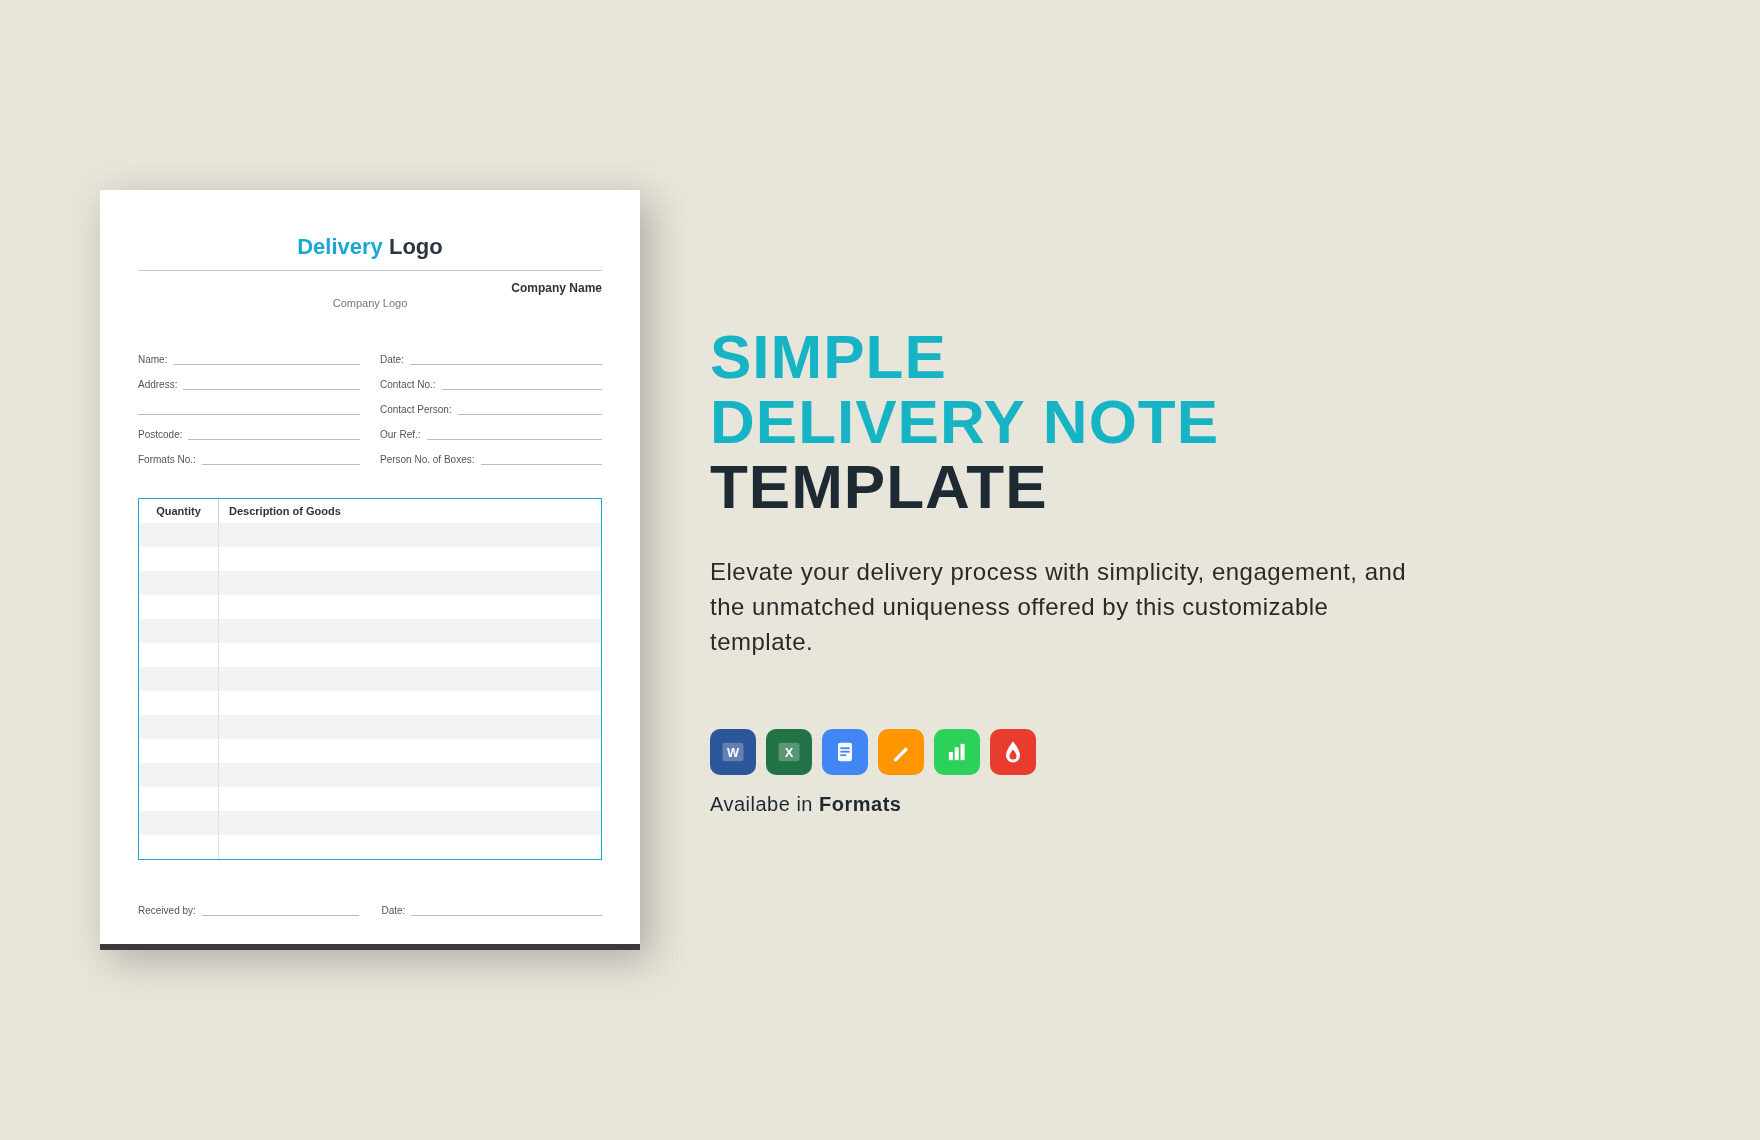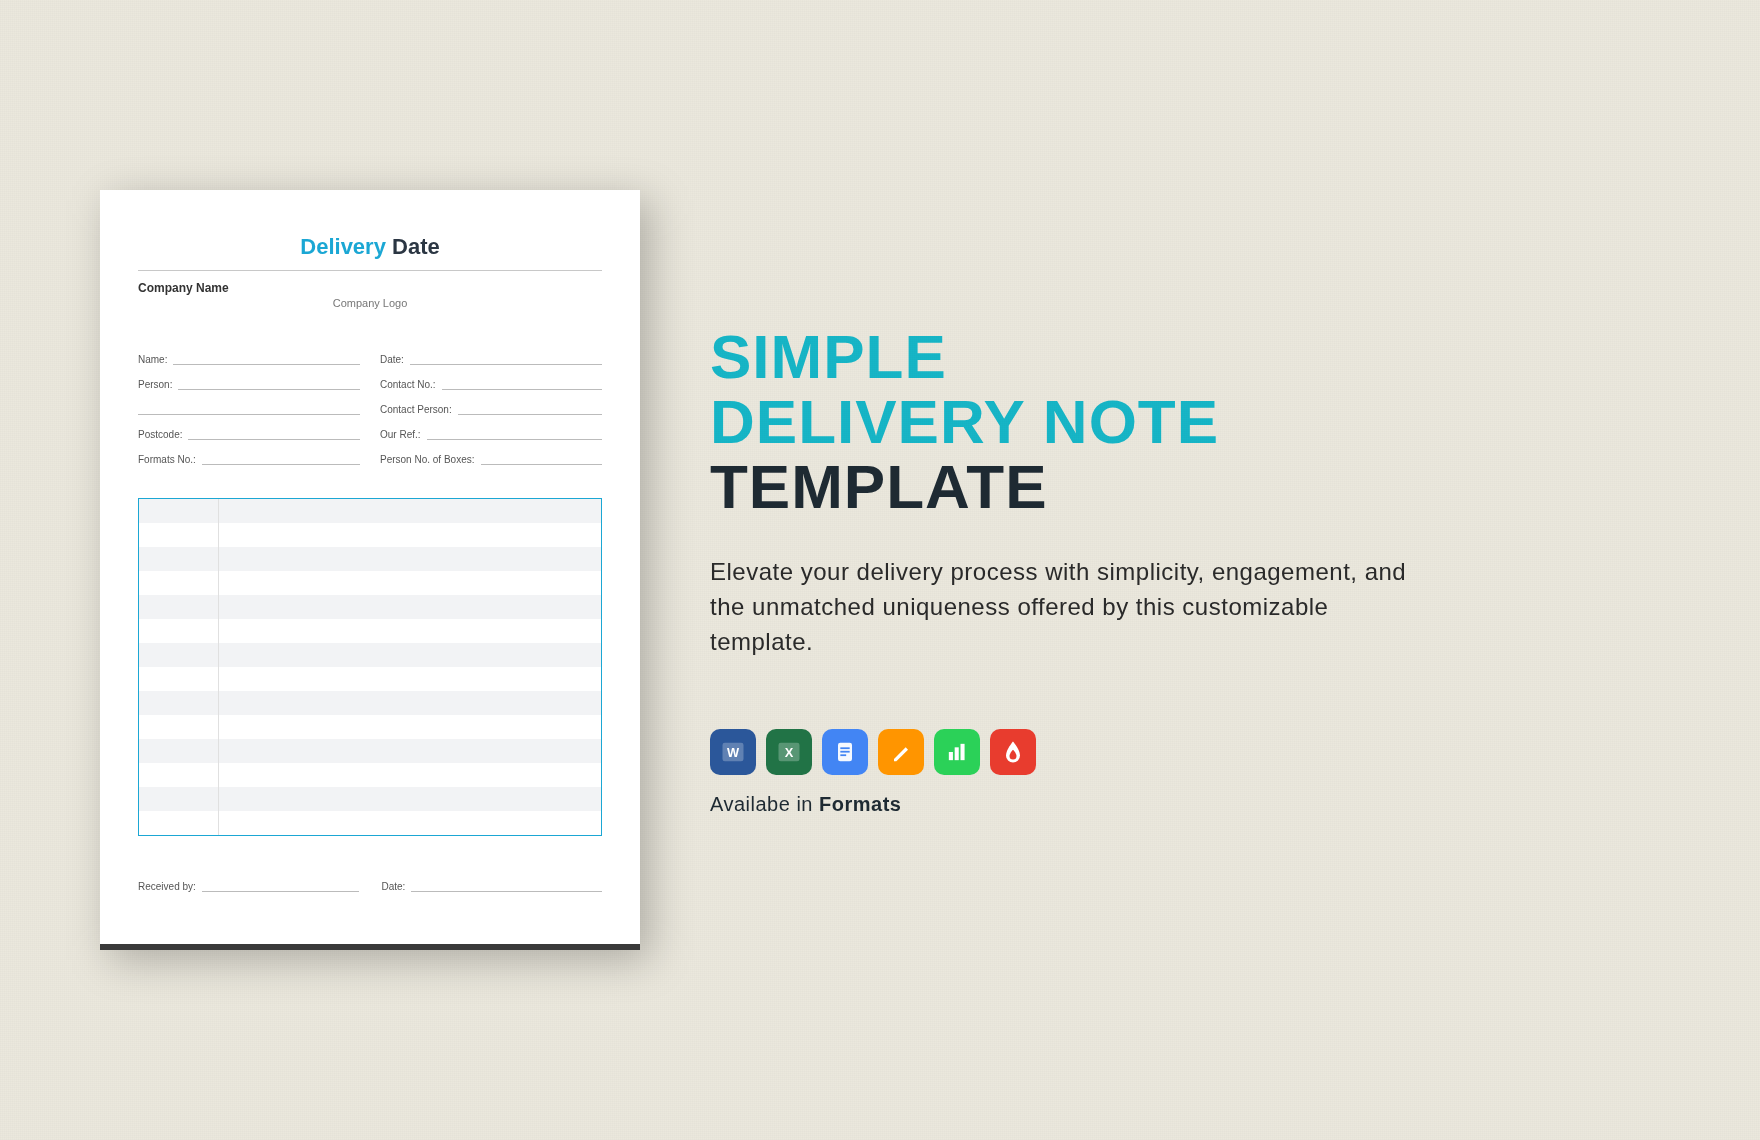--- a/index.html
+++ b/index.html
@@ -55,21 +55,21 @@
     text-align: center;
     font-size: 22px;
     font-weight: 700;
     color: #2b3643;
     border-bottom: 1px solid #c8c8c8;
     padding-bottom: 10px;
     margin-bottom: 10px;
   }
   .doc-title .accent { color: #1ba7d4; margin-top: 24px; }
   .doc-company {
-    text-align: left;
+    text-align: right;
     font-size: 12px;
     font-weight: 700;
     color: #333;
   }
   .doc-logo {
     text-align: center;
     font-size: 11px;
     color: #777;
     margin-top: 2px;
     margin-bottom: 40px;
@@ -187,33 +187,33 @@
 </head>
 <body>
 
 <div class="container">
 
   <div class="doc-wrap">
     <div class="doc-shadow"></div>
     <div class="doc">
       <div class="doc-title">
         <span class="accent">Delivery</span>
-        <span>Date</span>
+        <span>Logo</span>
       </div>
       <div class="doc-company">Company Name</div>
       <div class="doc-logo">Company Logo</div>
 
       <div class="fields">
         <div class="col" id="left-col">
             <div class="field-row">
               <span class="lbl">Name:</span>
               <span class="line"></span>
             </div>
             <div class="field-row">
-              <span class="lbl">Person:</span>
+              <span class="lbl">Address:</span>
               <span class="line"></span>
             </div>
             <div class="field-row">
               <span class="line"></span>
             </div>
             <div class="field-row">
               <span class="lbl">Postcode:</span>
               <span class="line"></span>
             </div>
             <div class="field-row">
@@ -239,20 +239,24 @@
               <span class="line"></span>
             </div>
             <div class="field-row">
               <span class="lbl">Person No. of Boxes:</span>
               <span class="line"></span>
             </div>
           </div>
       </div>
 
       <div class="table">
+        <div class="thead">
+          <div class="th">Quantity</div>
+          <div class="th">Description of Goods</div>
+        </div>
         <div class="tbody" id="tbody">
             <div class="tr">
               <div class="td"></div>
               <div class="td"></div>
             </div>
             <div class="tr">
               <div class="td"></div>
               <div class="td"></div>
             </div>
             <div class="tr">

